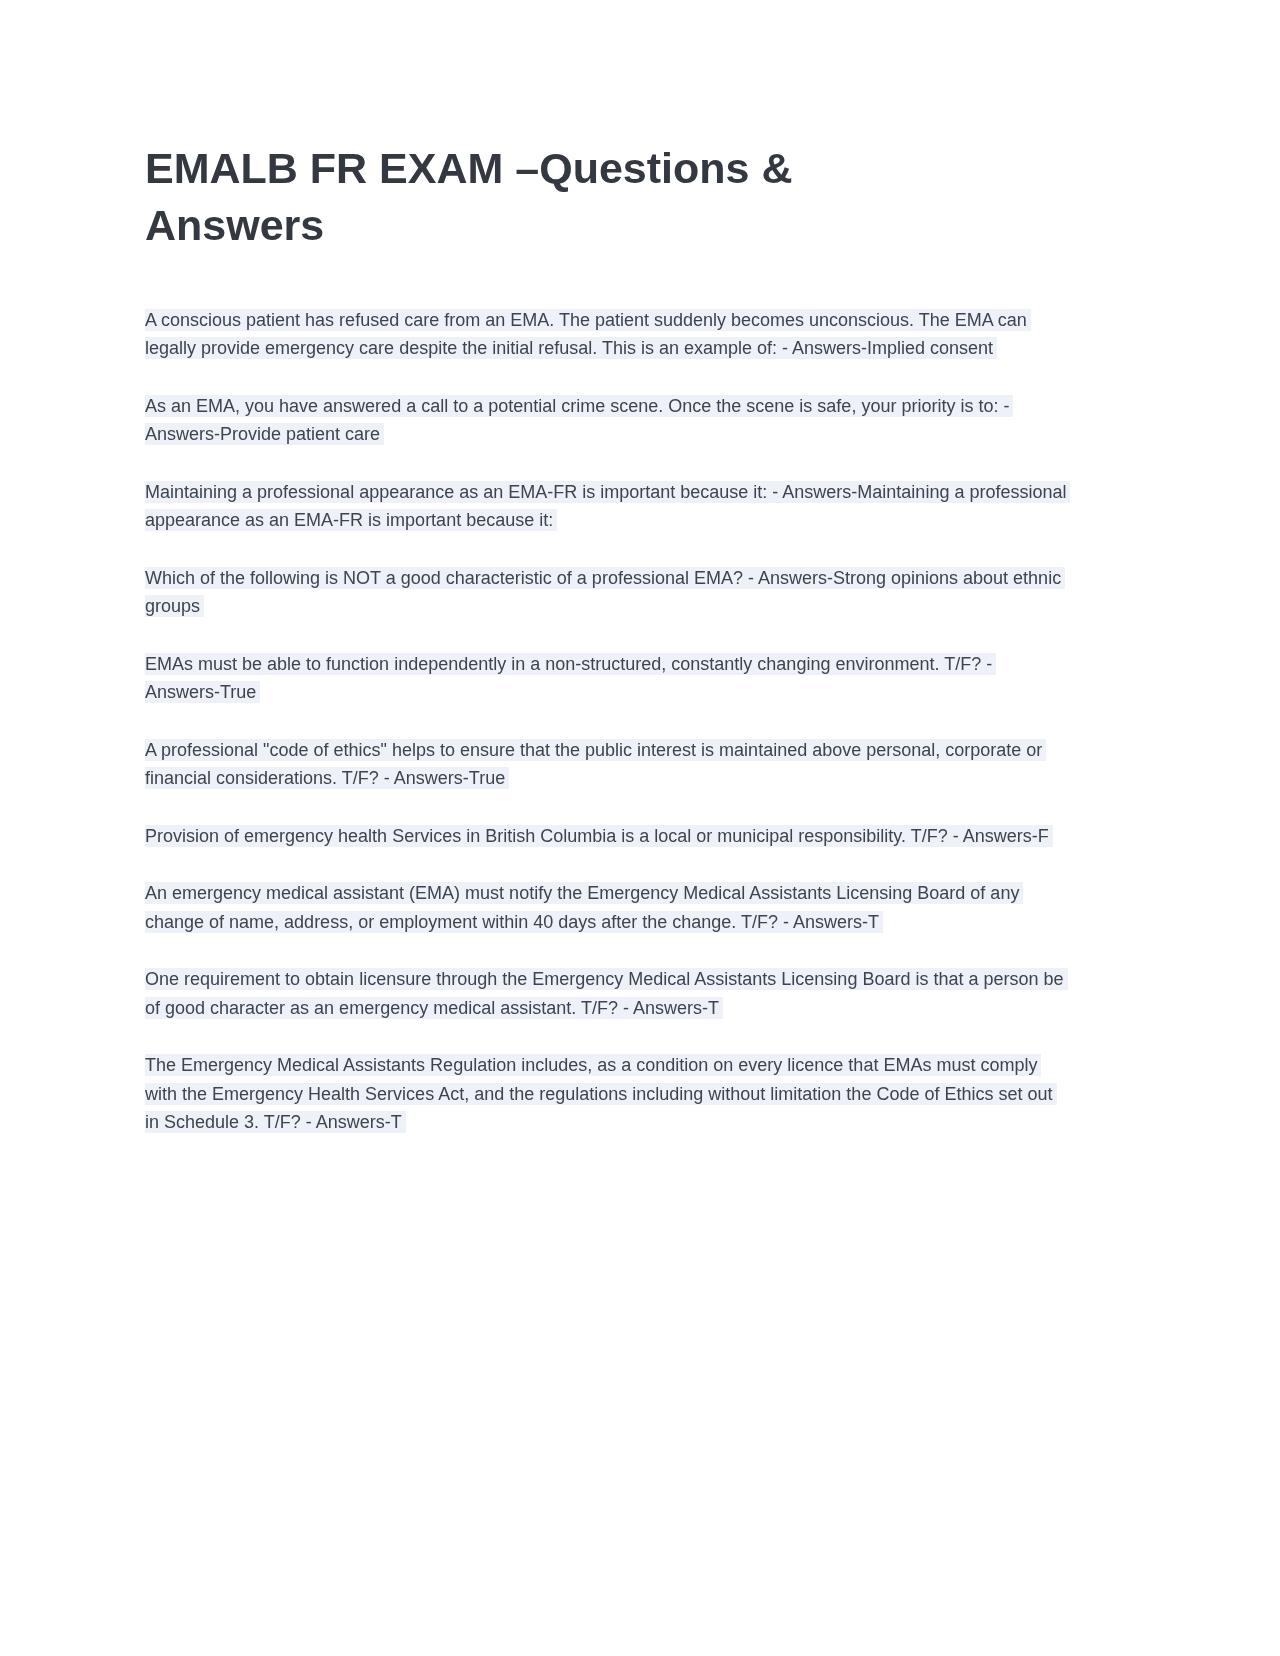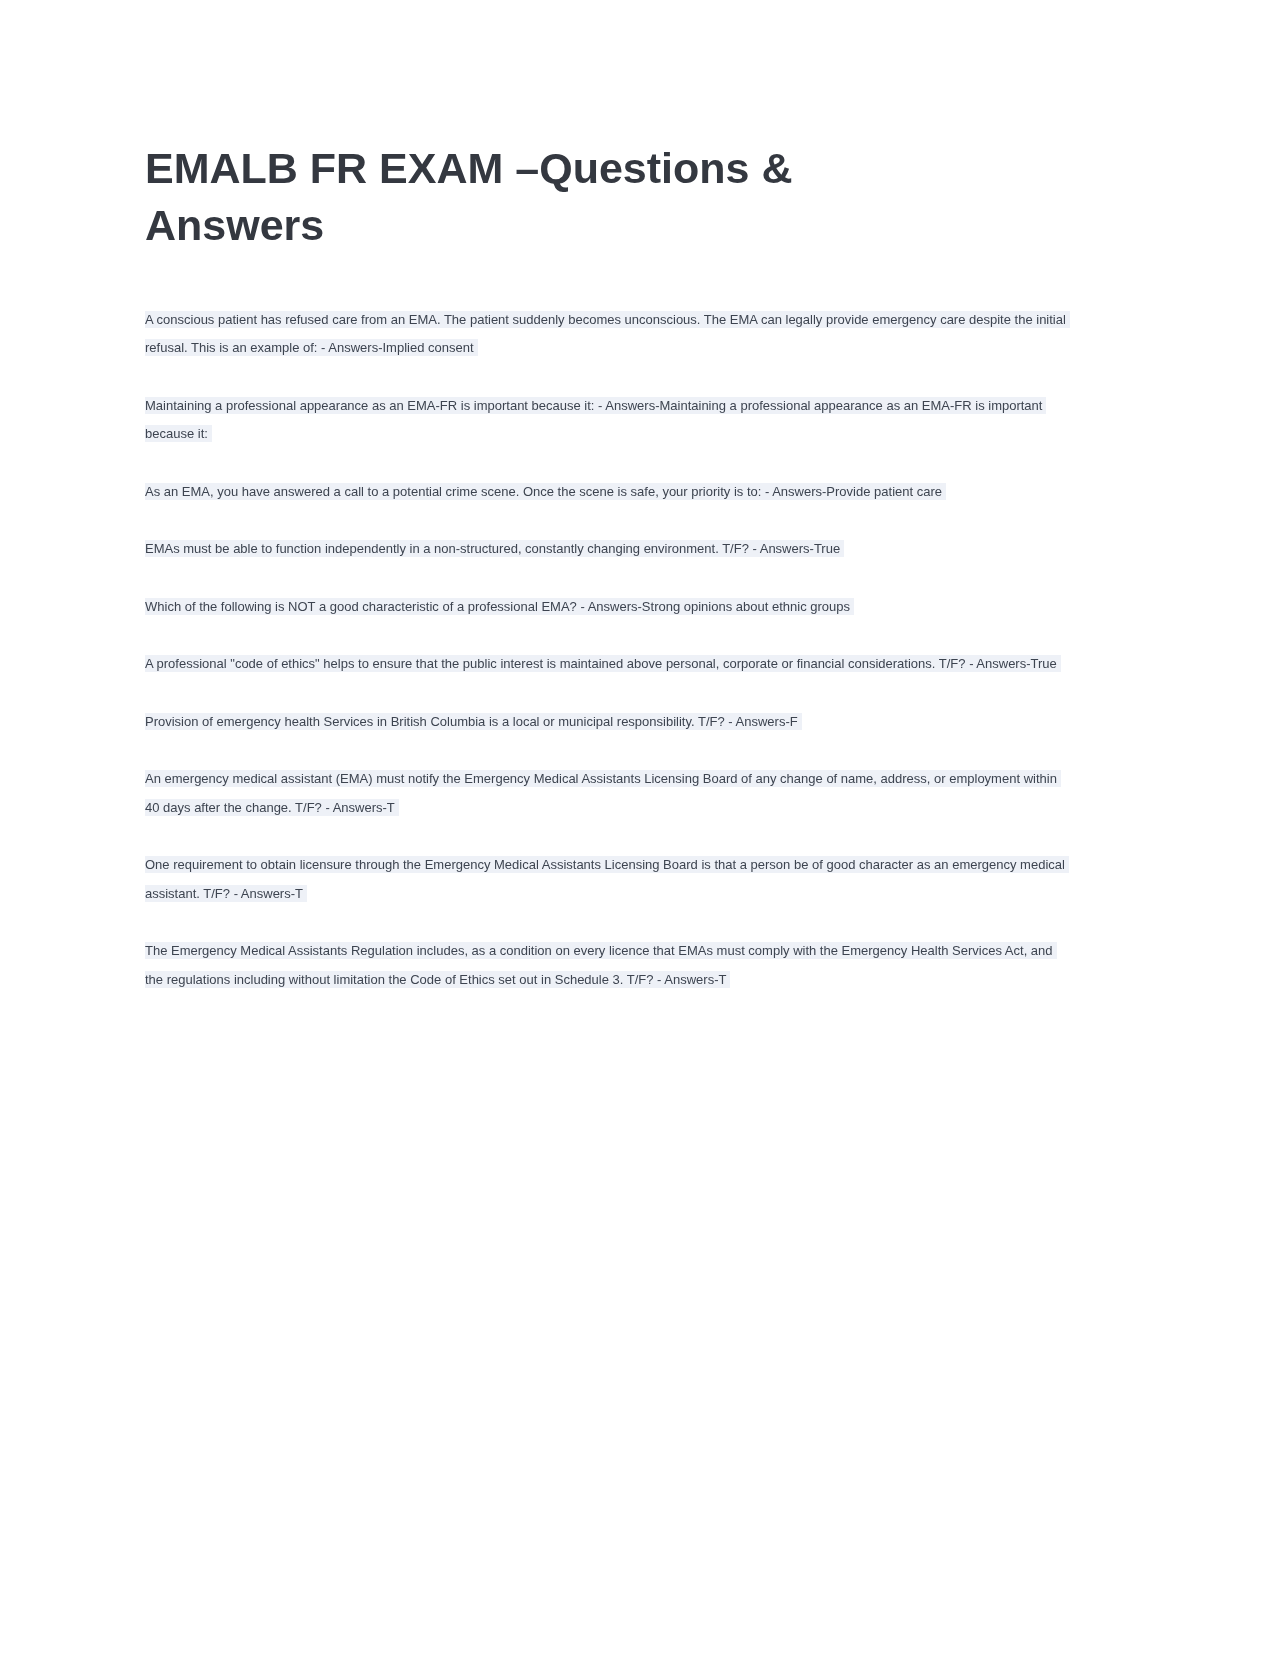--- a/index.html
+++ b/index.html
@@ -28,43 +28,43 @@
     line-height: 1.32;
     font-weight: 700;
     color: #343840;
     letter-spacing: 0px;
   }
   .paragraphs {
     max-width: 925px;
   }
   .para {
     margin: 0 0 29px 0;
-    font-size: 13px;
+    font-size: 18px;
     line-height: 28.5px;
     font-weight: 400;
     color: #3d4450;
   }
   .para .hl {
     background: #eef1f7;
     box-decoration-break: clone;
     -webkit-box-decoration-break: clone;
     padding: 1px 4px 1px 0;
   }
 </style>
 </head>
 <body>
 
 <main class="page">
   <h1 class="doc-title">EMALB FR EXAM –Questions &amp; Answers</h1>
 
   <div class="paragraphs">
       <p class="para"><span class="hl">A conscious patient has refused care from an EMA. The patient suddenly becomes unconscious. The EMA can legally provide emergency care despite the initial refusal. This is an example of: - Answers-Implied consent</span></p>
+      <p class="para"><span class="hl">As an EMA, you have answered a call to a potential crime scene. Once the scene is safe, your priority is to: - Answers-Provide patient care</span></p>
       <p class="para"><span class="hl">Maintaining a professional appearance as an EMA-FR is important because it: - Answers-Maintaining a professional appearance as an EMA-FR is important because it:</span></p>
-      <p class="para"><span class="hl">As an EMA, you have answered a call to a potential crime scene. Once the scene is safe, your priority is to: - Answers-Provide patient care</span></p>
+      <p class="para"><span class="hl">Which of the following is NOT a good characteristic of a professional EMA? - Answers-Strong opinions about ethnic groups</span></p>
       <p class="para"><span class="hl">EMAs must be able to function independently in a non-structured, constantly changing environment. T/F? - Answers-True</span></p>
-      <p class="para"><span class="hl">Which of the following is NOT a good characteristic of a professional EMA? - Answers-Strong opinions about ethnic groups</span></p>
       <p class="para"><span class="hl">A professional "code of ethics" helps to ensure that the public interest is maintained above personal, corporate or financial considerations. T/F? - Answers-True</span></p>
       <p class="para"><span class="hl">Provision of emergency health Services in British Columbia is a local or municipal responsibility. T/F? - Answers-F</span></p>
       <p class="para"><span class="hl">An emergency medical assistant (EMA) must notify the Emergency Medical Assistants Licensing Board of any change of name, address, or employment within 40 days after the change. T/F? - Answers-T</span></p>
       <p class="para"><span class="hl">One requirement to obtain licensure through the Emergency Medical Assistants Licensing Board is that a person be of good character as an emergency medical assistant. T/F? - Answers-T</span></p>
       <p class="para"><span class="hl">The Emergency Medical Assistants Regulation includes, as a condition on every licence that EMAs must comply with the Emergency Health Services Act, and the regulations including without limitation the Code of Ethics set out in Schedule 3. T/F? - Answers-T</span></p>
     </div>
 </main>
 
 </body></html>

